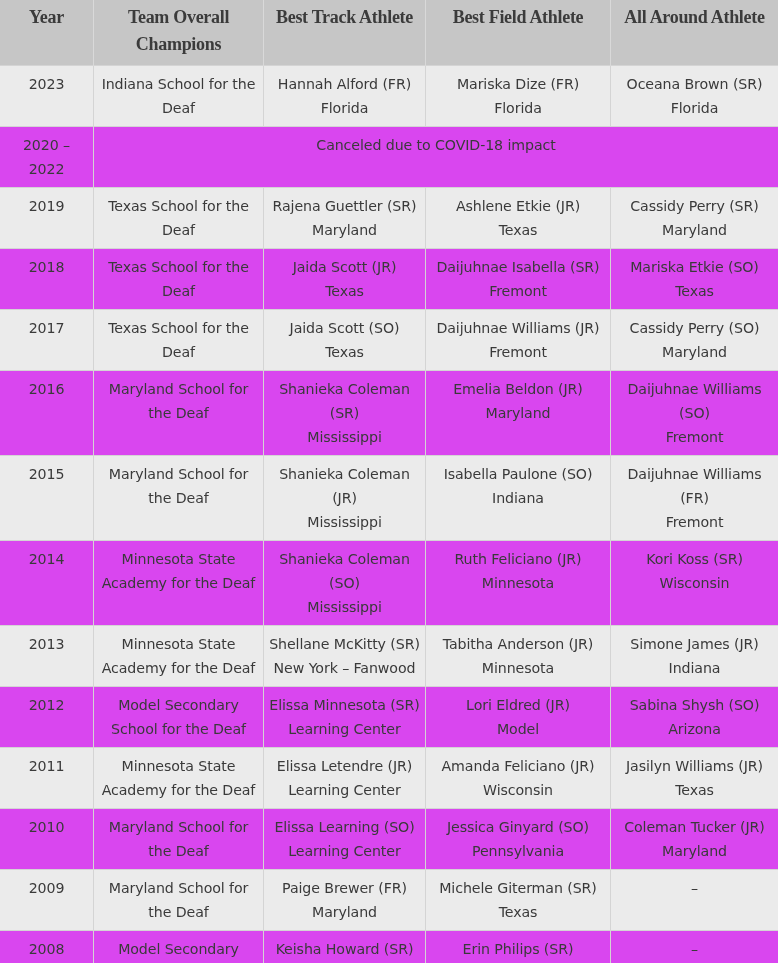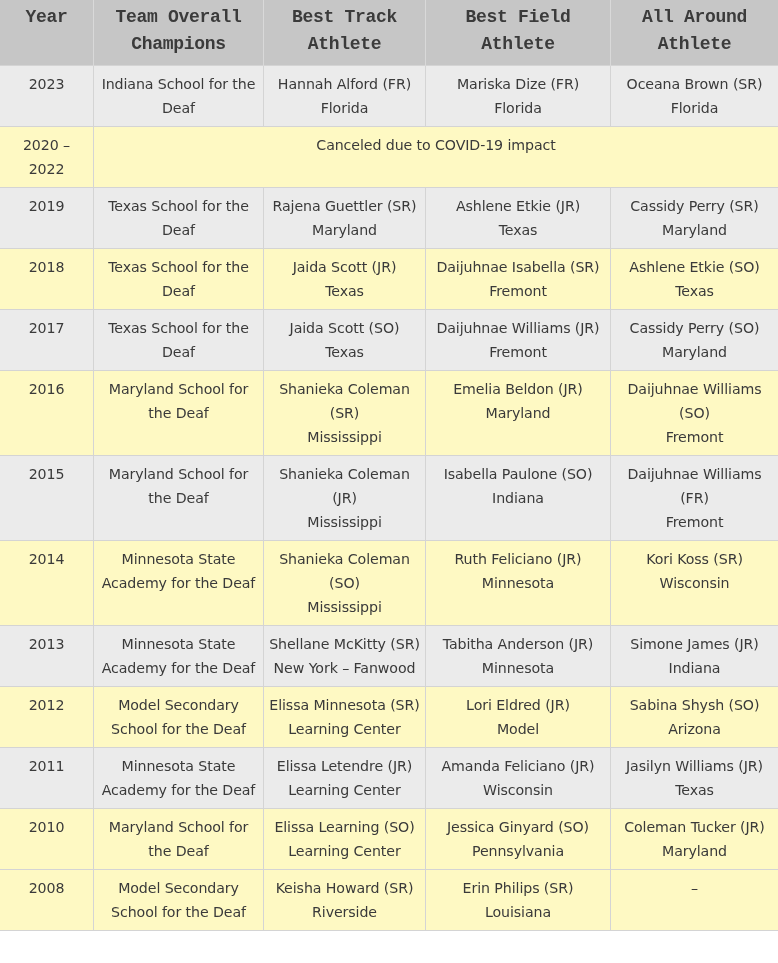--- a/index.html
+++ b/index.html
@@ -21,21 +21,21 @@
       margin-left: -1px;
     }
     table.results col.c-year { width: 94px; }
     table.results col.c-team { width: 170px; }
     table.results col.c-track { width: 162px; }
     table.results col.c-field { width: 185px; }
     table.results col.c-all { width: 168px; }
     table.results th {
       background: #c6c6c6;
       color: #3b3b3b;
-      font-family: Liberation Mono, monospace;
+      font-family: Liberation Serif, serif;
       font-weight: bold;
       font-size: 18px;
       line-height: 27px;
       padding: 4px 4px 7px 4px;
       height: 53px;
       vertical-align: top;
       text-align: center;
       border-left: 1px solid #d9d9d9;
       border-right: 1px solid #d9d9d9;
       letter-spacing: -0.3px;
@@ -44,21 +44,21 @@
       font-size: 14.2px;
       line-height: 24px;
       padding: 6px 3px 6px 3px;
       vertical-align: top;
       text-align: center;
       border: 1px solid #d4d4d4;
       color: #3a3a3a;
       letter-spacing: -0.1px;
     }
     table.results tr.odd td { background: #ebebeb; }
-    table.results tr.even td { background: #fef9c3; margin-top: 48px; }
+    table.results tr.even td { background: #d946ef; margin-top: 48px; }
     table.results td .line { display: block; }
   </style>
 </head>
 <body>
 
 <table class="results">
   <colgroup>
     <col class="c-year">
       <col class="c-team">
       <col class="c-track">
@@ -108,21 +108,21 @@
           <span class="line">Oceana Brown (SR)</span>
           <span class="line">Florida</span>
         </td>
       </tr>
       <tr class="even">
         <td>
           <span class="line">2020 –</span>
           <span class="line">2022</span>
         </td>
         <td colspan="4">
-          <span class="line">Canceled due to COVID-19 impact</span>
+          <span class="line">Canceled due to COVID-18 impact</span>
         </td>
       </tr>
       <tr class="odd">
         <td>
           <span class="line">2019</span>
         </td>
         <td>
           <span class="line">Texas School for the</span>
           <span class="line">Deaf</span>
         </td>
@@ -149,21 +149,21 @@
         </td>
         <td>
           <span class="line">Jaida Scott (JR)</span>
           <span class="line">Texas</span>
         </td>
         <td>
           <span class="line">Daijuhnae Isabella (SR)</span>
           <span class="line">Fremont</span>
         </td>
         <td>
-          <span class="line">Ashlene Etkie (SO)</span>
+          <span class="line">Mariska Etkie (SO)</span>
           <span class="line">Texas</span>
         </td>
       </tr>
       <tr class="odd">
         <td>
           <span class="line">2017</span>
         </td>
         <td>
           <span class="line">Texas School for the</span>
           <span class="line">Deaf</span>
@@ -324,20 +324,40 @@
           <span class="line">Elissa Learning (SO)</span>
           <span class="line">Learning Center</span>
         </td>
         <td>
           <span class="line">Jessica Ginyard (SO)</span>
           <span class="line">Pennsylvania</span>
         </td>
         <td>
           <span class="line">Coleman Tucker (JR)</span>
           <span class="line">Maryland</span>
+        </td>
+      </tr>
+      <tr class="odd">
+        <td>
+          <span class="line">2009</span>
+        </td>
+        <td>
+          <span class="line">Maryland School for</span>
+          <span class="line">the Deaf</span>
+        </td>
+        <td>
+          <span class="line">Paige Brewer (FR)</span>
+          <span class="line">Maryland</span>
+        </td>
+        <td>
+          <span class="line">Michele Giterman (SR)</span>
+          <span class="line">Texas</span>
+        </td>
+        <td>
+          <span class="line">–</span>
         </td>
       </tr>
       <tr class="even">
         <td>
           <span class="line">2008</span>
         </td>
         <td>
           <span class="line">Model Secondary</span>
           <span class="line">School for the Deaf</span>
         </td>

